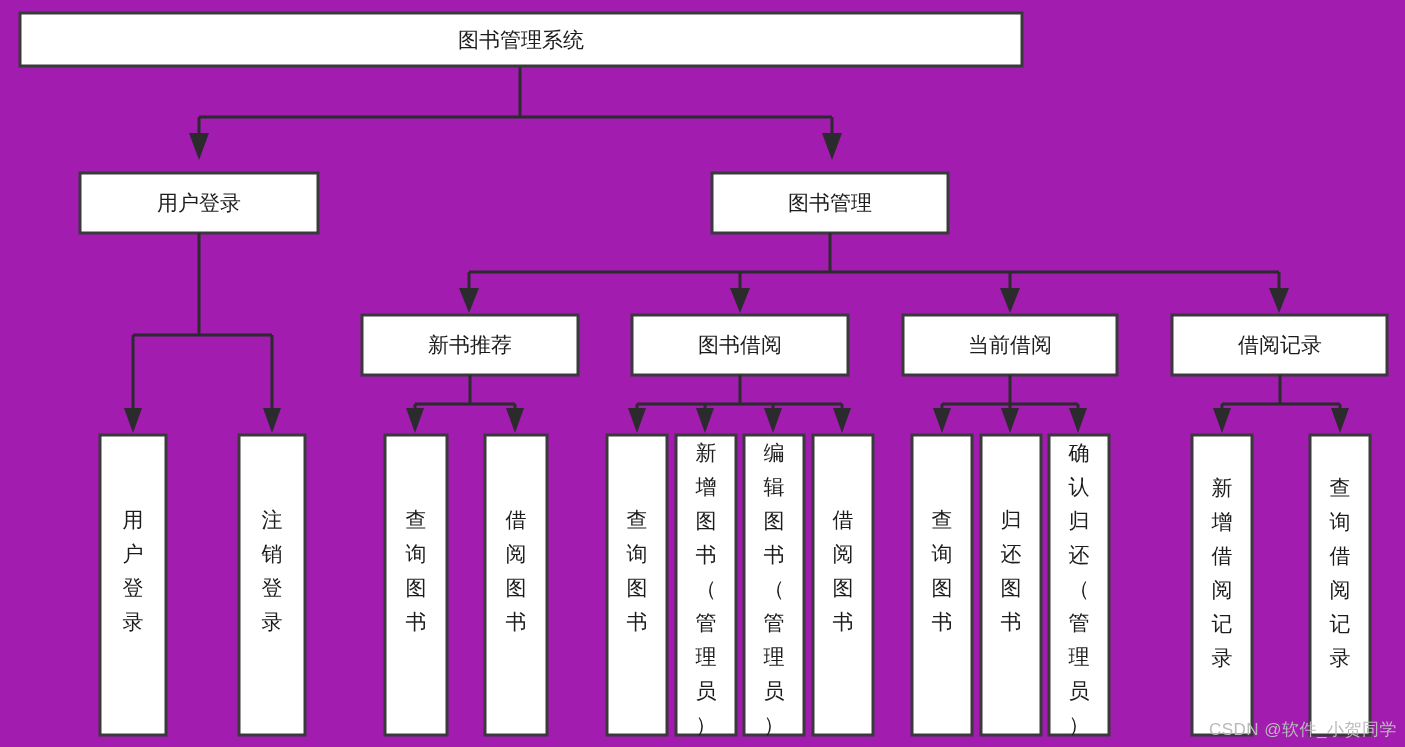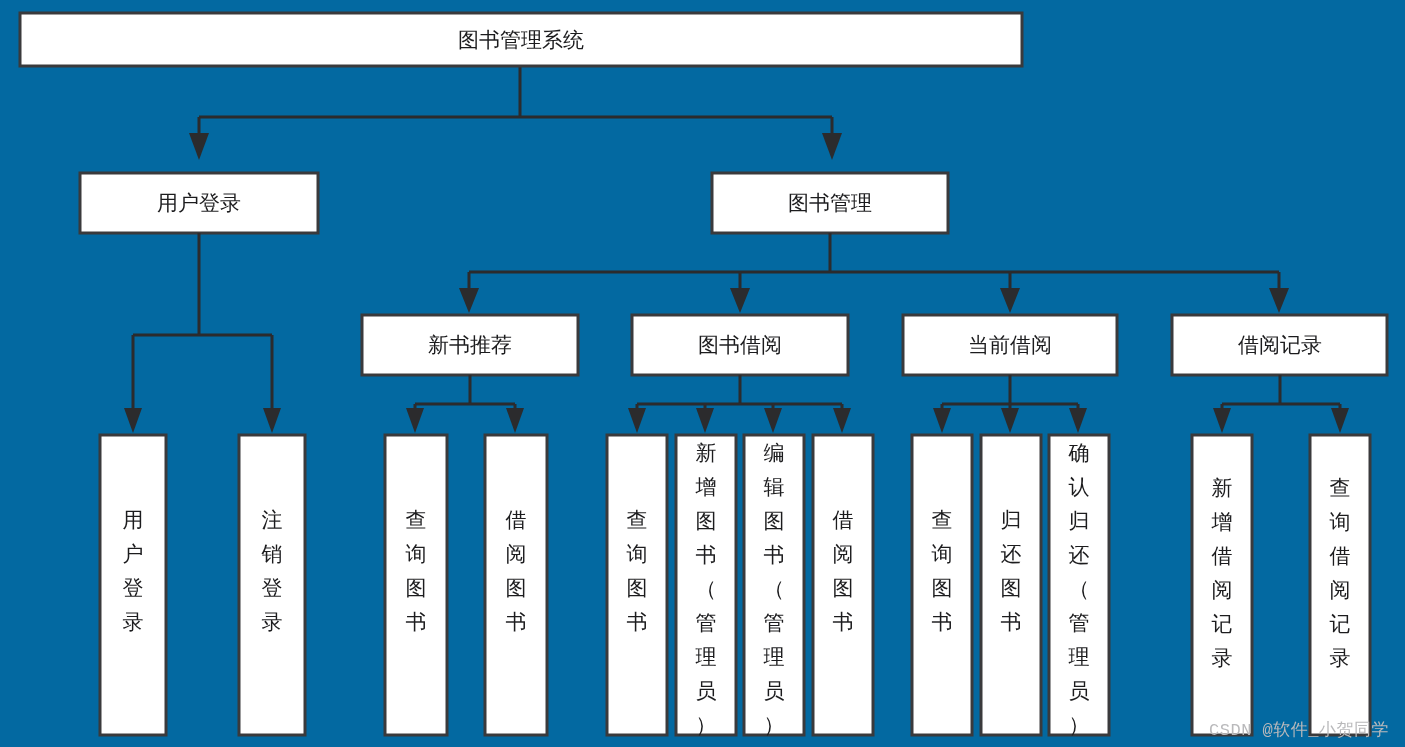--- a/index.html
+++ b/index.html
@@ -12,21 +12,21 @@
     width: 1405px;
     height: 747px;
     font-family: "DejaVu Sans", "Liberation Sans", sans-serif;
     overflow: hidden;
     position: relative;
   }
   #diagram-root {
     position: relative;
     width: 1405px;
     height: 747px;
-    background: #0369a1;
+    background: #a21caf;
   }
   svg#flow-svg {
     position: absolute;
     left: 0;
     top: 0;
     width: 1405px;
     height: 747px;
     display: block;
   }
   .node-box {
@@ -54,23 +54,23 @@
   }
   .node-label-v {
     font-family: "DejaVu Sans", "Liberation Sans", sans-serif;
     font-size: 21px;
     fill: #1c1c1e;
     text-anchor: middle;
     white-space: pre;
   }
   .watermark-text {
     position: absolute;
-    right: 16px;
+    right: 8px;
     bottom: 6px;
-    font-family: Liberation Mono, monospace;
+    font-family: Liberation Sans, sans-serif;
     font-size: 17px;
     color: #b9b9bb;
     letter-spacing: 0.5px;
     user-select: none;
     pointer-events: none;
     white-space: nowrap;
   }
 </style>
 </head>
 <body>

